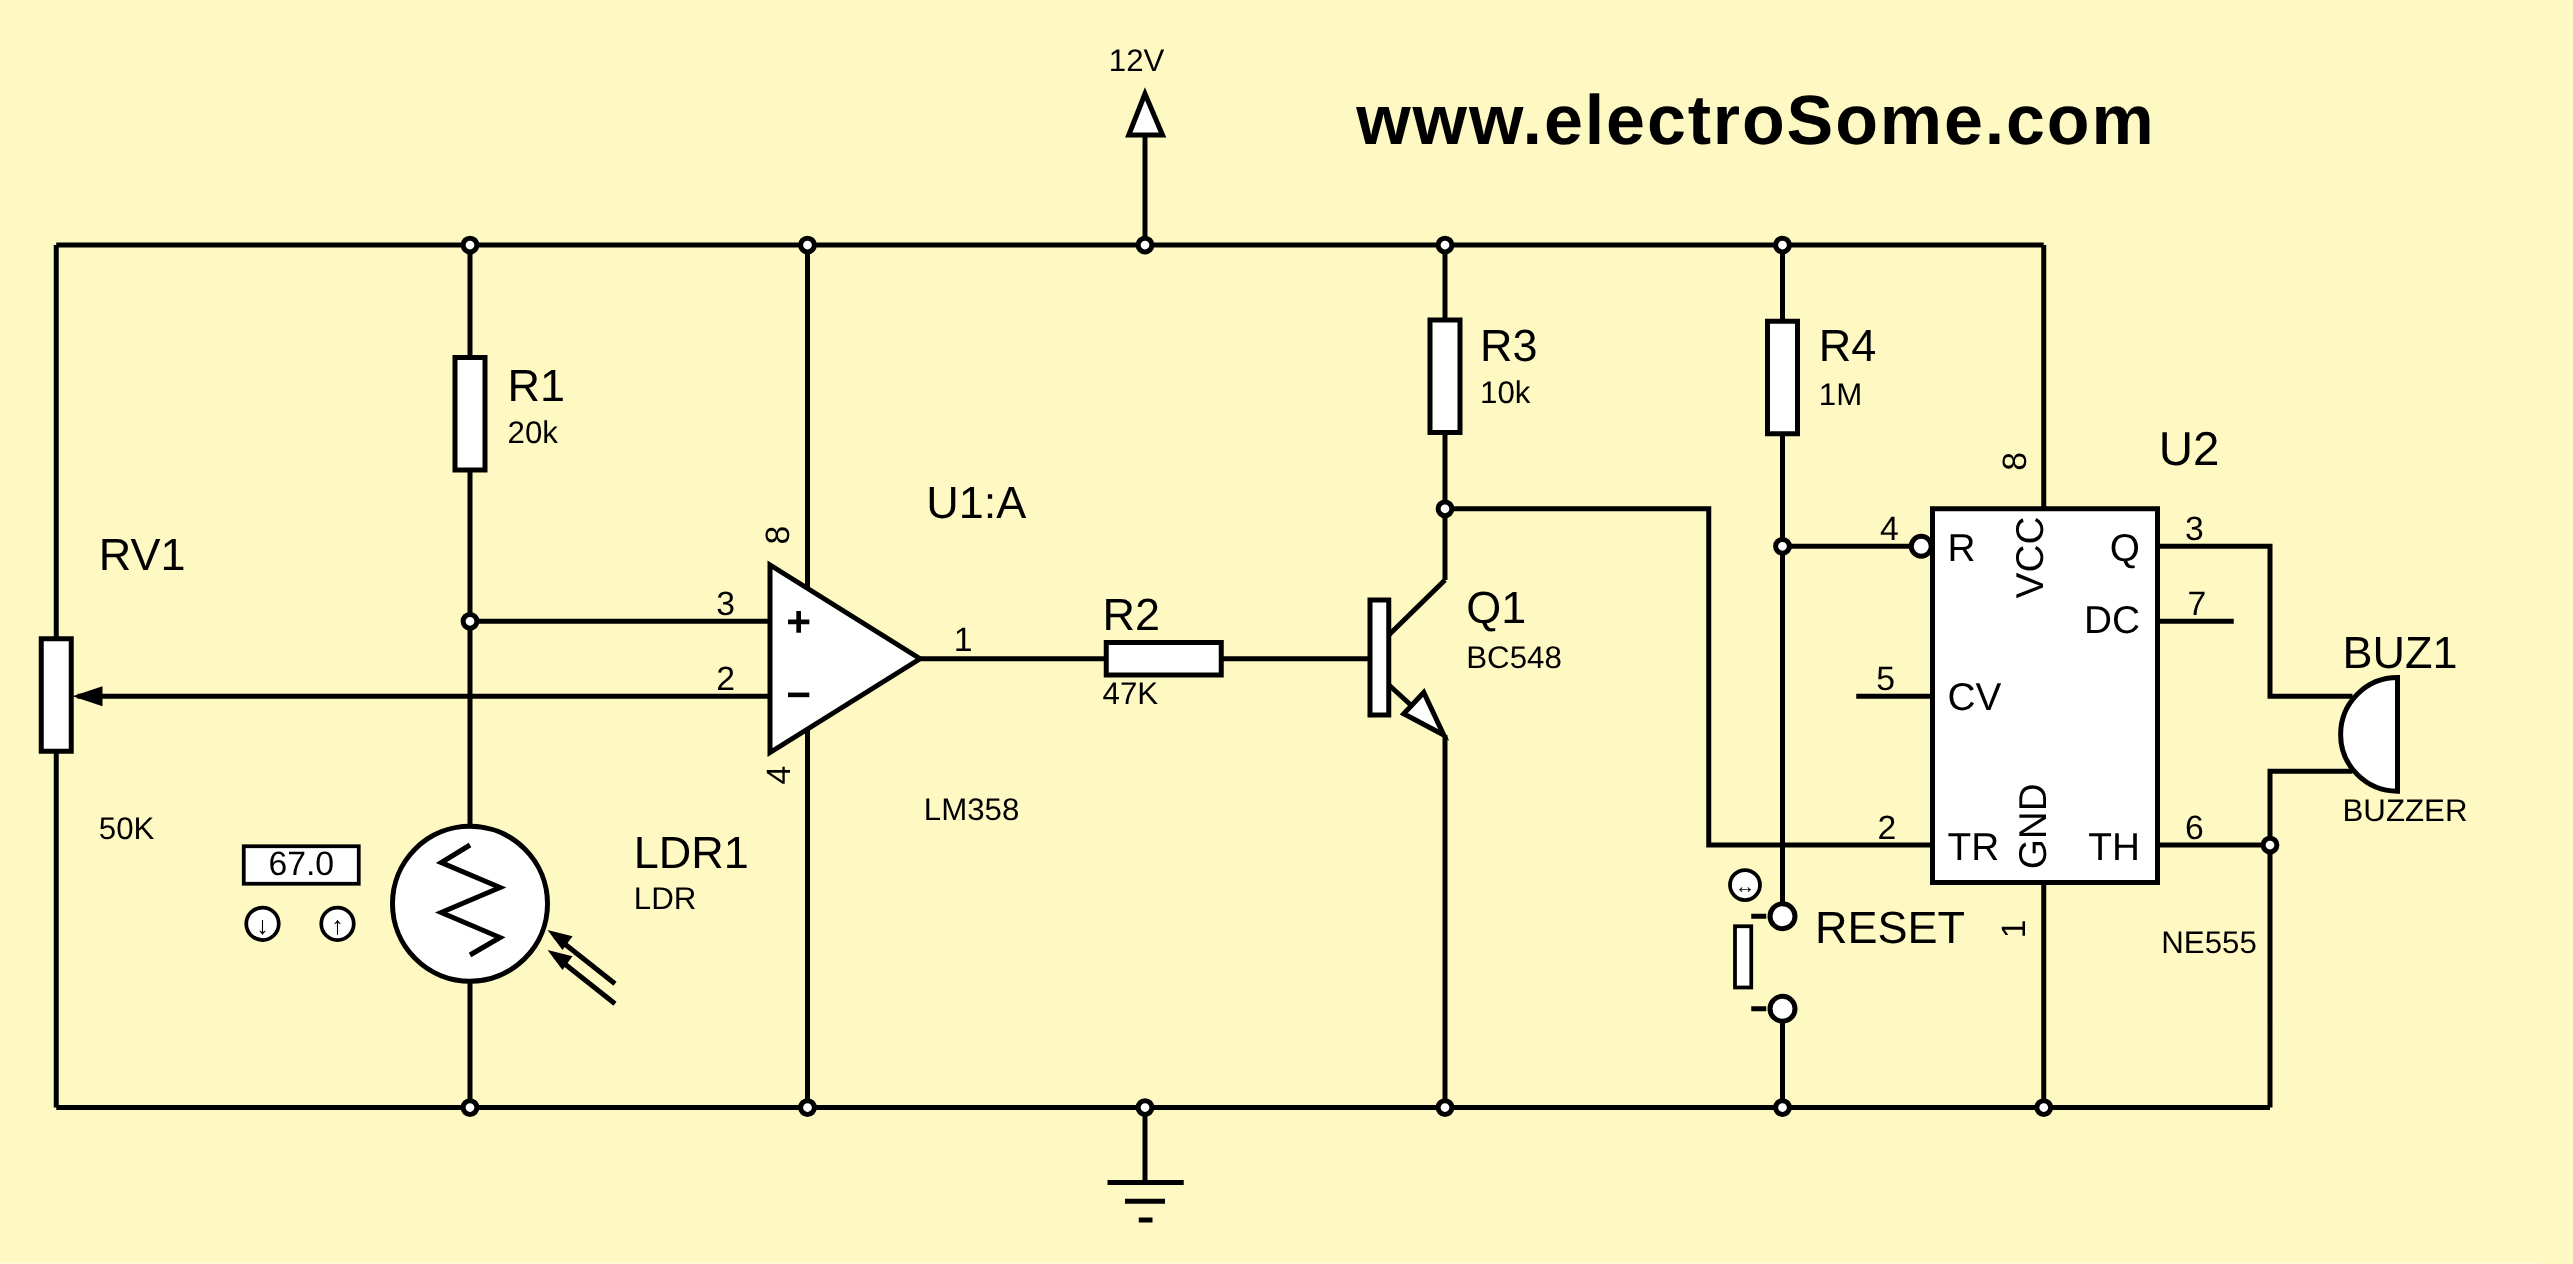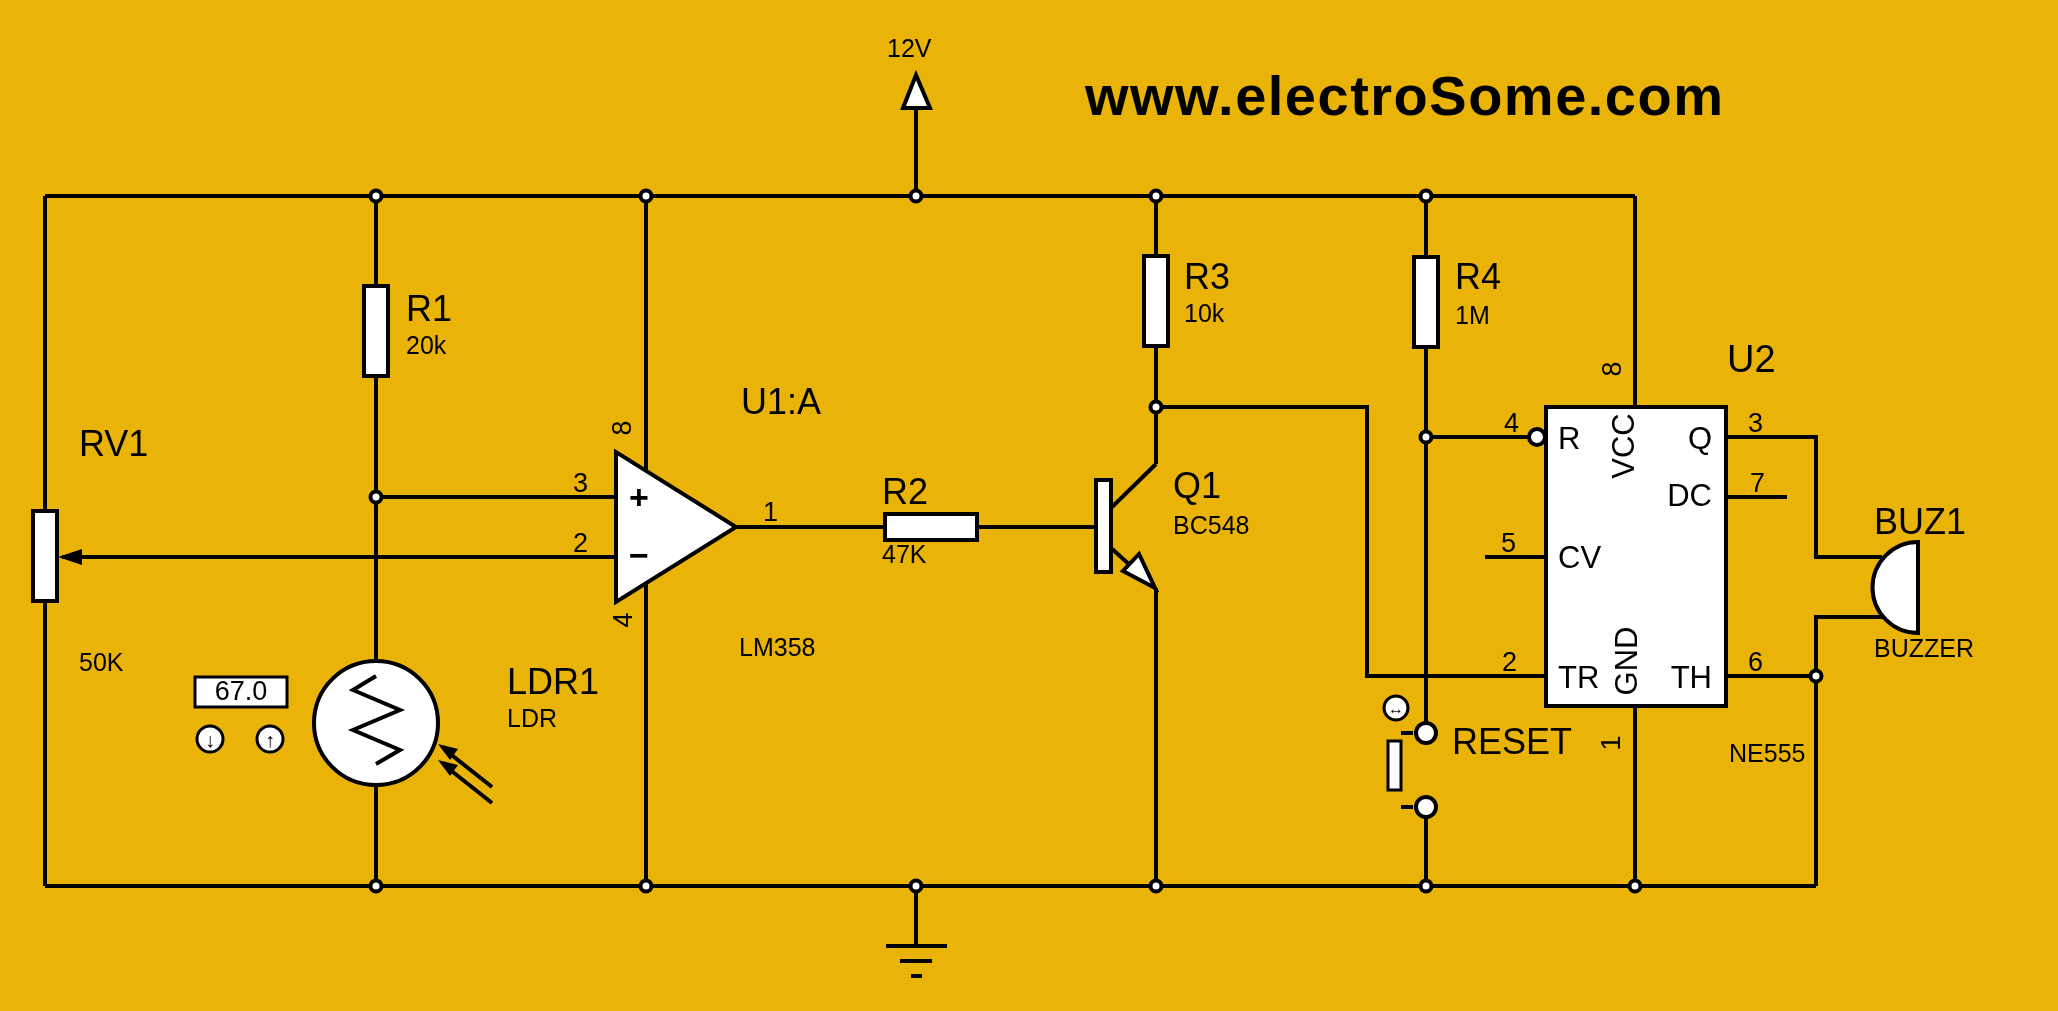--- a/index.html
+++ b/index.html
@@ -1,16 +1,16 @@
 <!DOCTYPE html>
 <html><head>
 <meta charset="utf-8">
 <style>
   html,body{margin:0;padding:0;background:#ffffff;}
-  .stage{position:relative;width:2058px;height:1011px;background:#eab308;overflow:hidden;}
+  .stage{position:relative;width:2058px;height:1011px;background:#fef9c3;overflow:hidden;}
   svg{display:block;}
   svg text{font-family:"Liberation Sans","DejaVu Sans",sans-serif;fill:#000;}
   .wire{stroke:#000;stroke-width:4;fill:none;}
   .sym{stroke:#000;stroke-width:4;fill:#ffffff;}
   .symthin{stroke:#000;stroke-width:3;fill:#ffffff;}
   .dot{stroke:#000;stroke-width:4;fill:#ffffff;}
   .lbl-ref{font-size:36px;}
   .lbl-val{font-size:25px;}
   .lbl-pin{font-size:27px;}
   .lbl-pinname{font-size:31px;}

